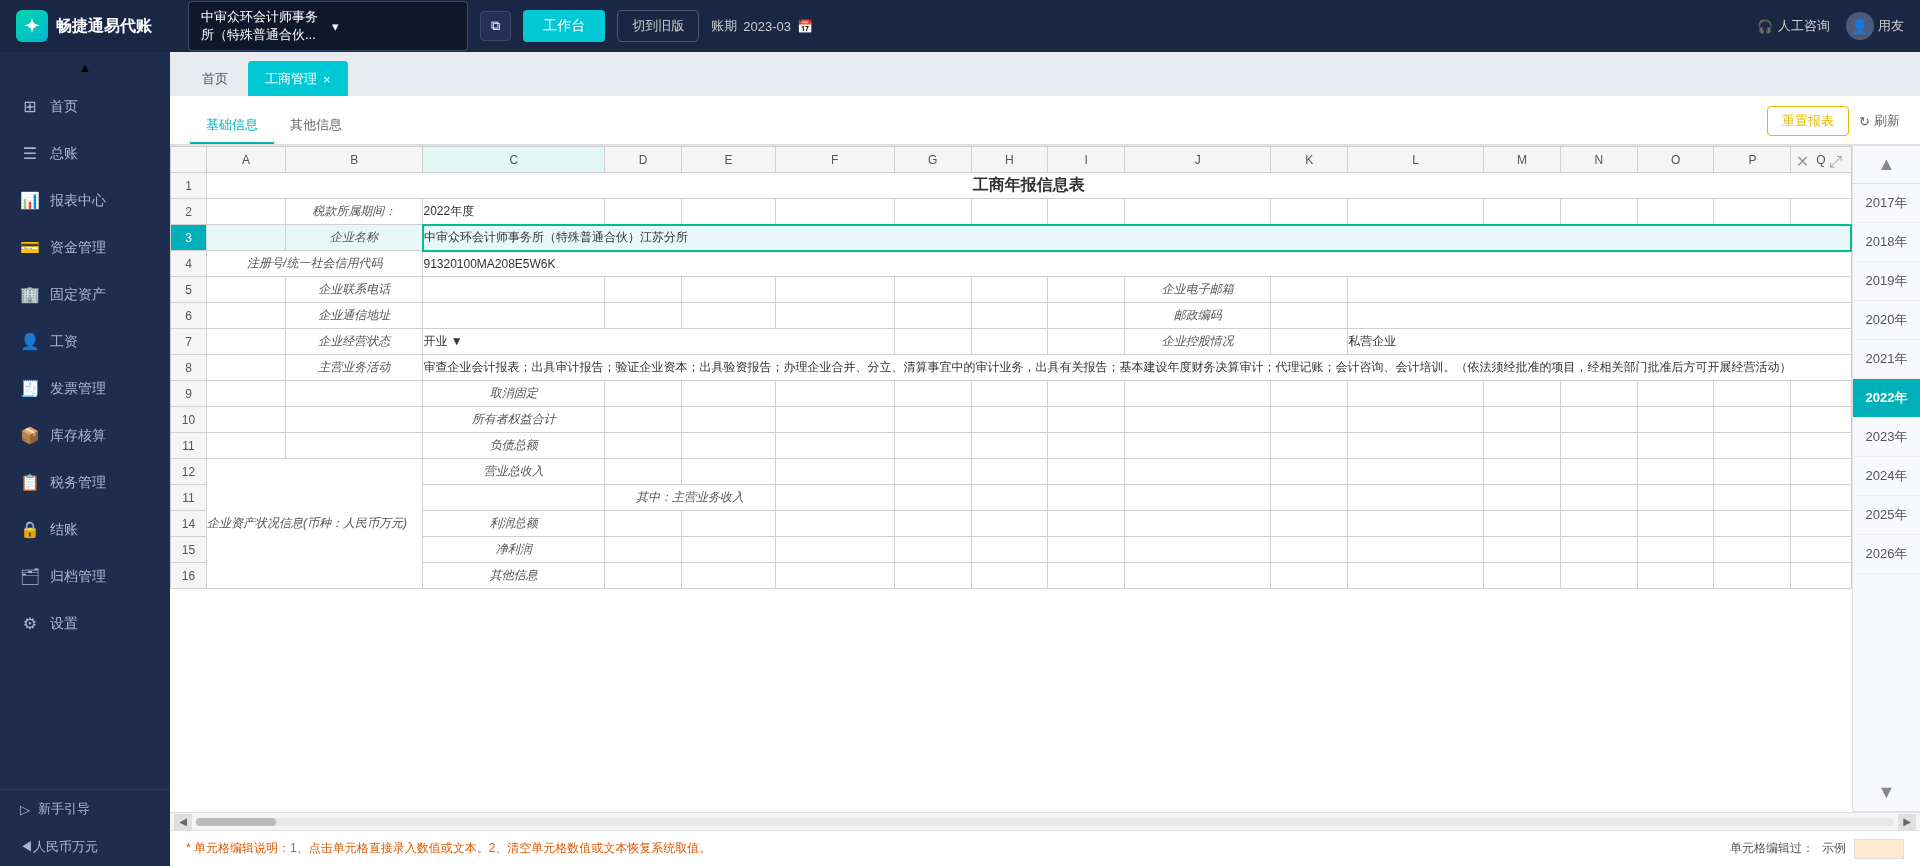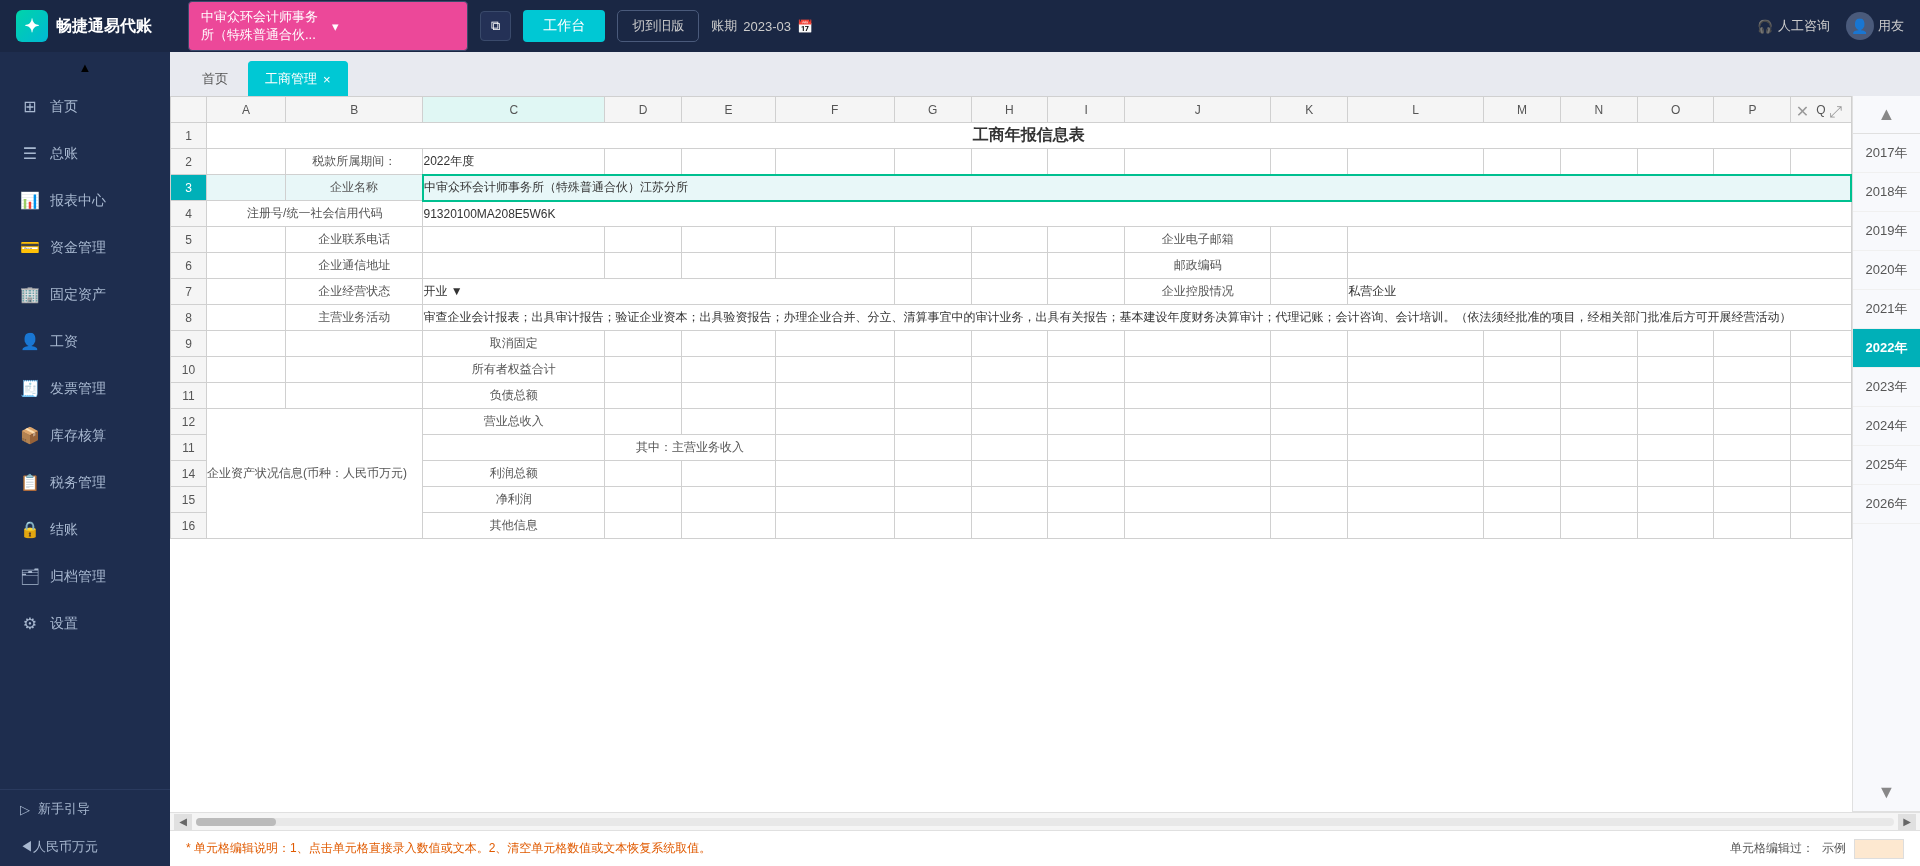--- a/index.html
+++ b/index.html
@@ -29,21 +29,21 @@
       height: 32px;
       background: linear-gradient(135deg, #00d4aa, #00b8d4);
       border-radius: 6px;
       display: flex;
       align-items: center;
       justify-content: center;
       color: #fff;
       font-size: 18px;
     }
     .company-selector {
-      background: #ec4899;
+      background: #0f172a;
       border: 1px solid #3a4a6b;
       border-radius: 4px;
       color: #fff;
       padding: 6px 12px;
       display: flex;
       align-items: center;
       gap: 8px;
       cursor: pointer;
       min-width: 280px;
     }
@@ -298,20 +298,21 @@
       padding: 4px 8px;
       color: #333;
       white-space: nowrap;
       overflow: hidden;
       text-overflow: ellipsis;
       max-width: 200px;
     }
     .cell-label {
       text-align: center;
       color: #555;
+      font-style: italic;
     }
     .cell-title {
       text-align: center;
       font-size: 16px;
       font-weight: bold;
       color: #333;
     }
     .cell-green-border {
       border: 2px solid #00c090 !important;
     }
@@ -549,20 +550,35 @@
         <span>首页</span>
       </div>
       <div class="tab-item active">
         <span>工商管理</span>
         <span>×</span>
       </div>
     </div>
 
     <div class="main-panel">
 
+      <div class="sub-tab-bar">
+        <div class="sub-tab active">
+          <span>基础信息</span>
+        </div>
+        <div class="sub-tab">
+          <span>其他信息</span>
+        </div>
+        <div class="sub-tab-actions">
+          <button class="reset-btn">重置报表</button>
+          <button class="refresh-btn">
+            <span>↻</span>
+            <span>刷新</span>
+          </button>
+        </div>
+      </div>
 
       <div class="spreadsheet-wrapper">
 
         <div style="position:absolute; top:4px; right:72px; display:flex; gap:8px; z-index:20;">
           <button class="panel-ctrl-btn">✕</button>
           <button class="panel-ctrl-btn">⤢</button>
         </div>
 
         <div class="spreadsheet-container">
           <table class="spreadsheet">

